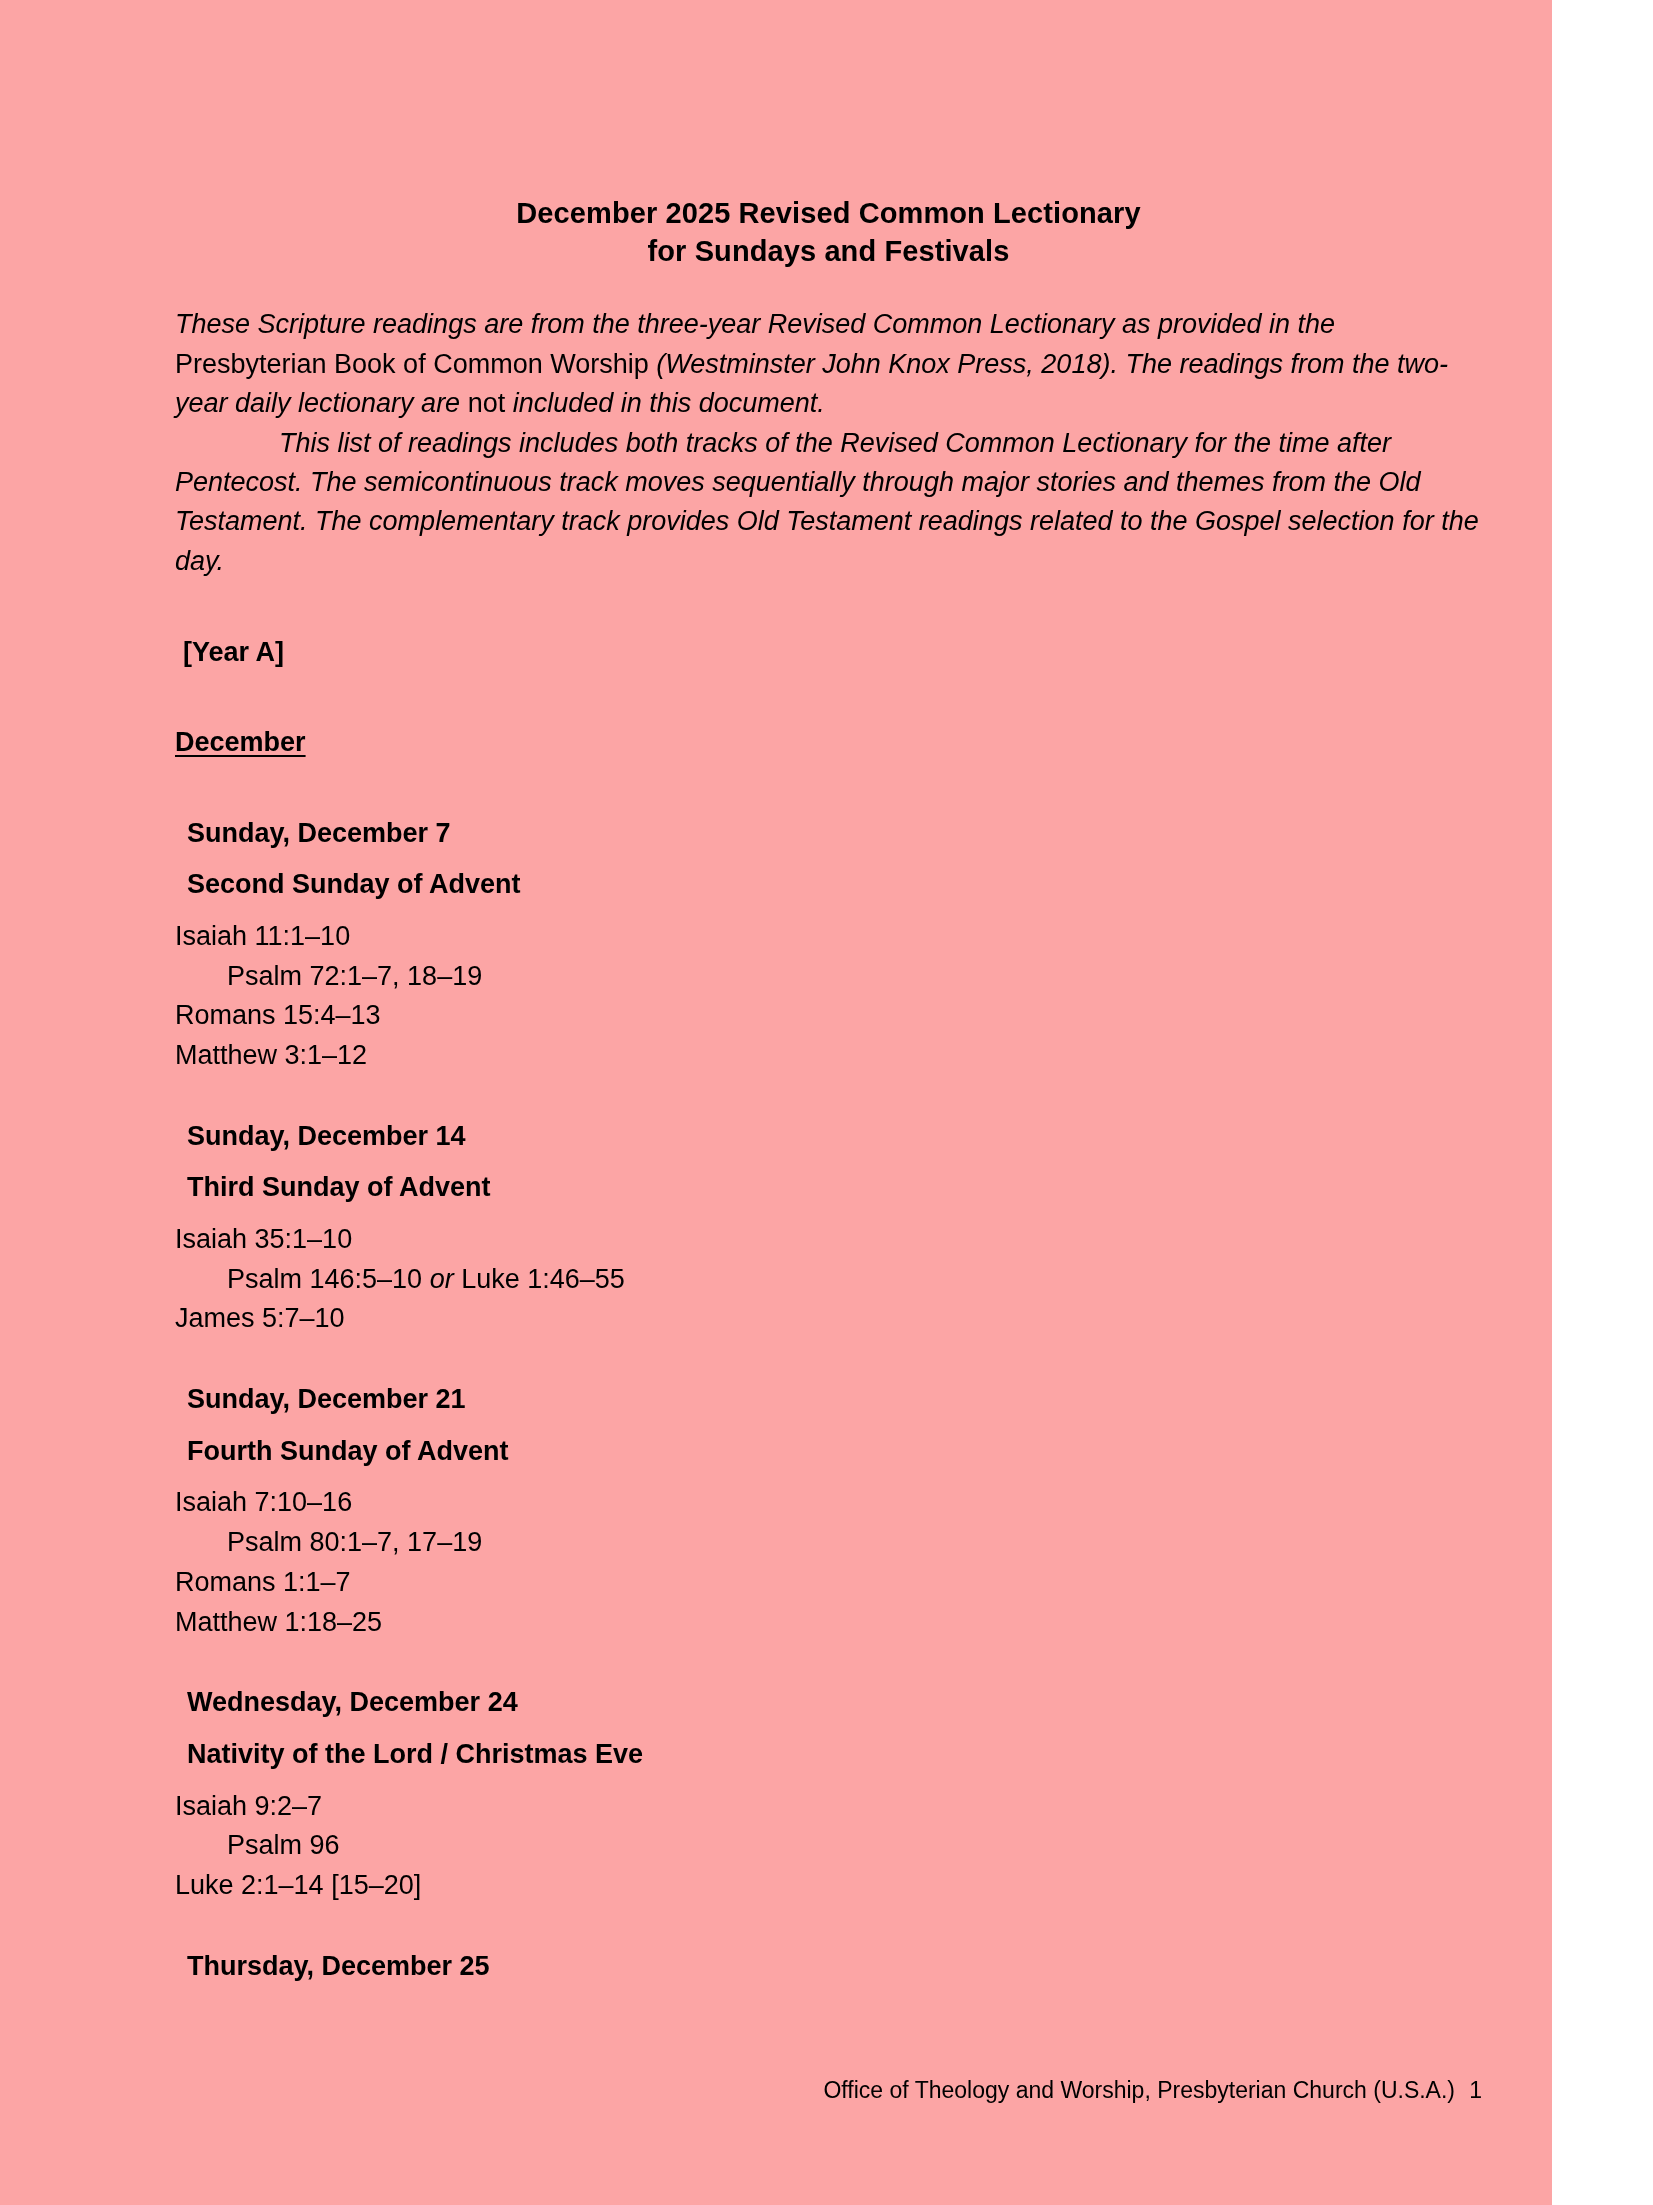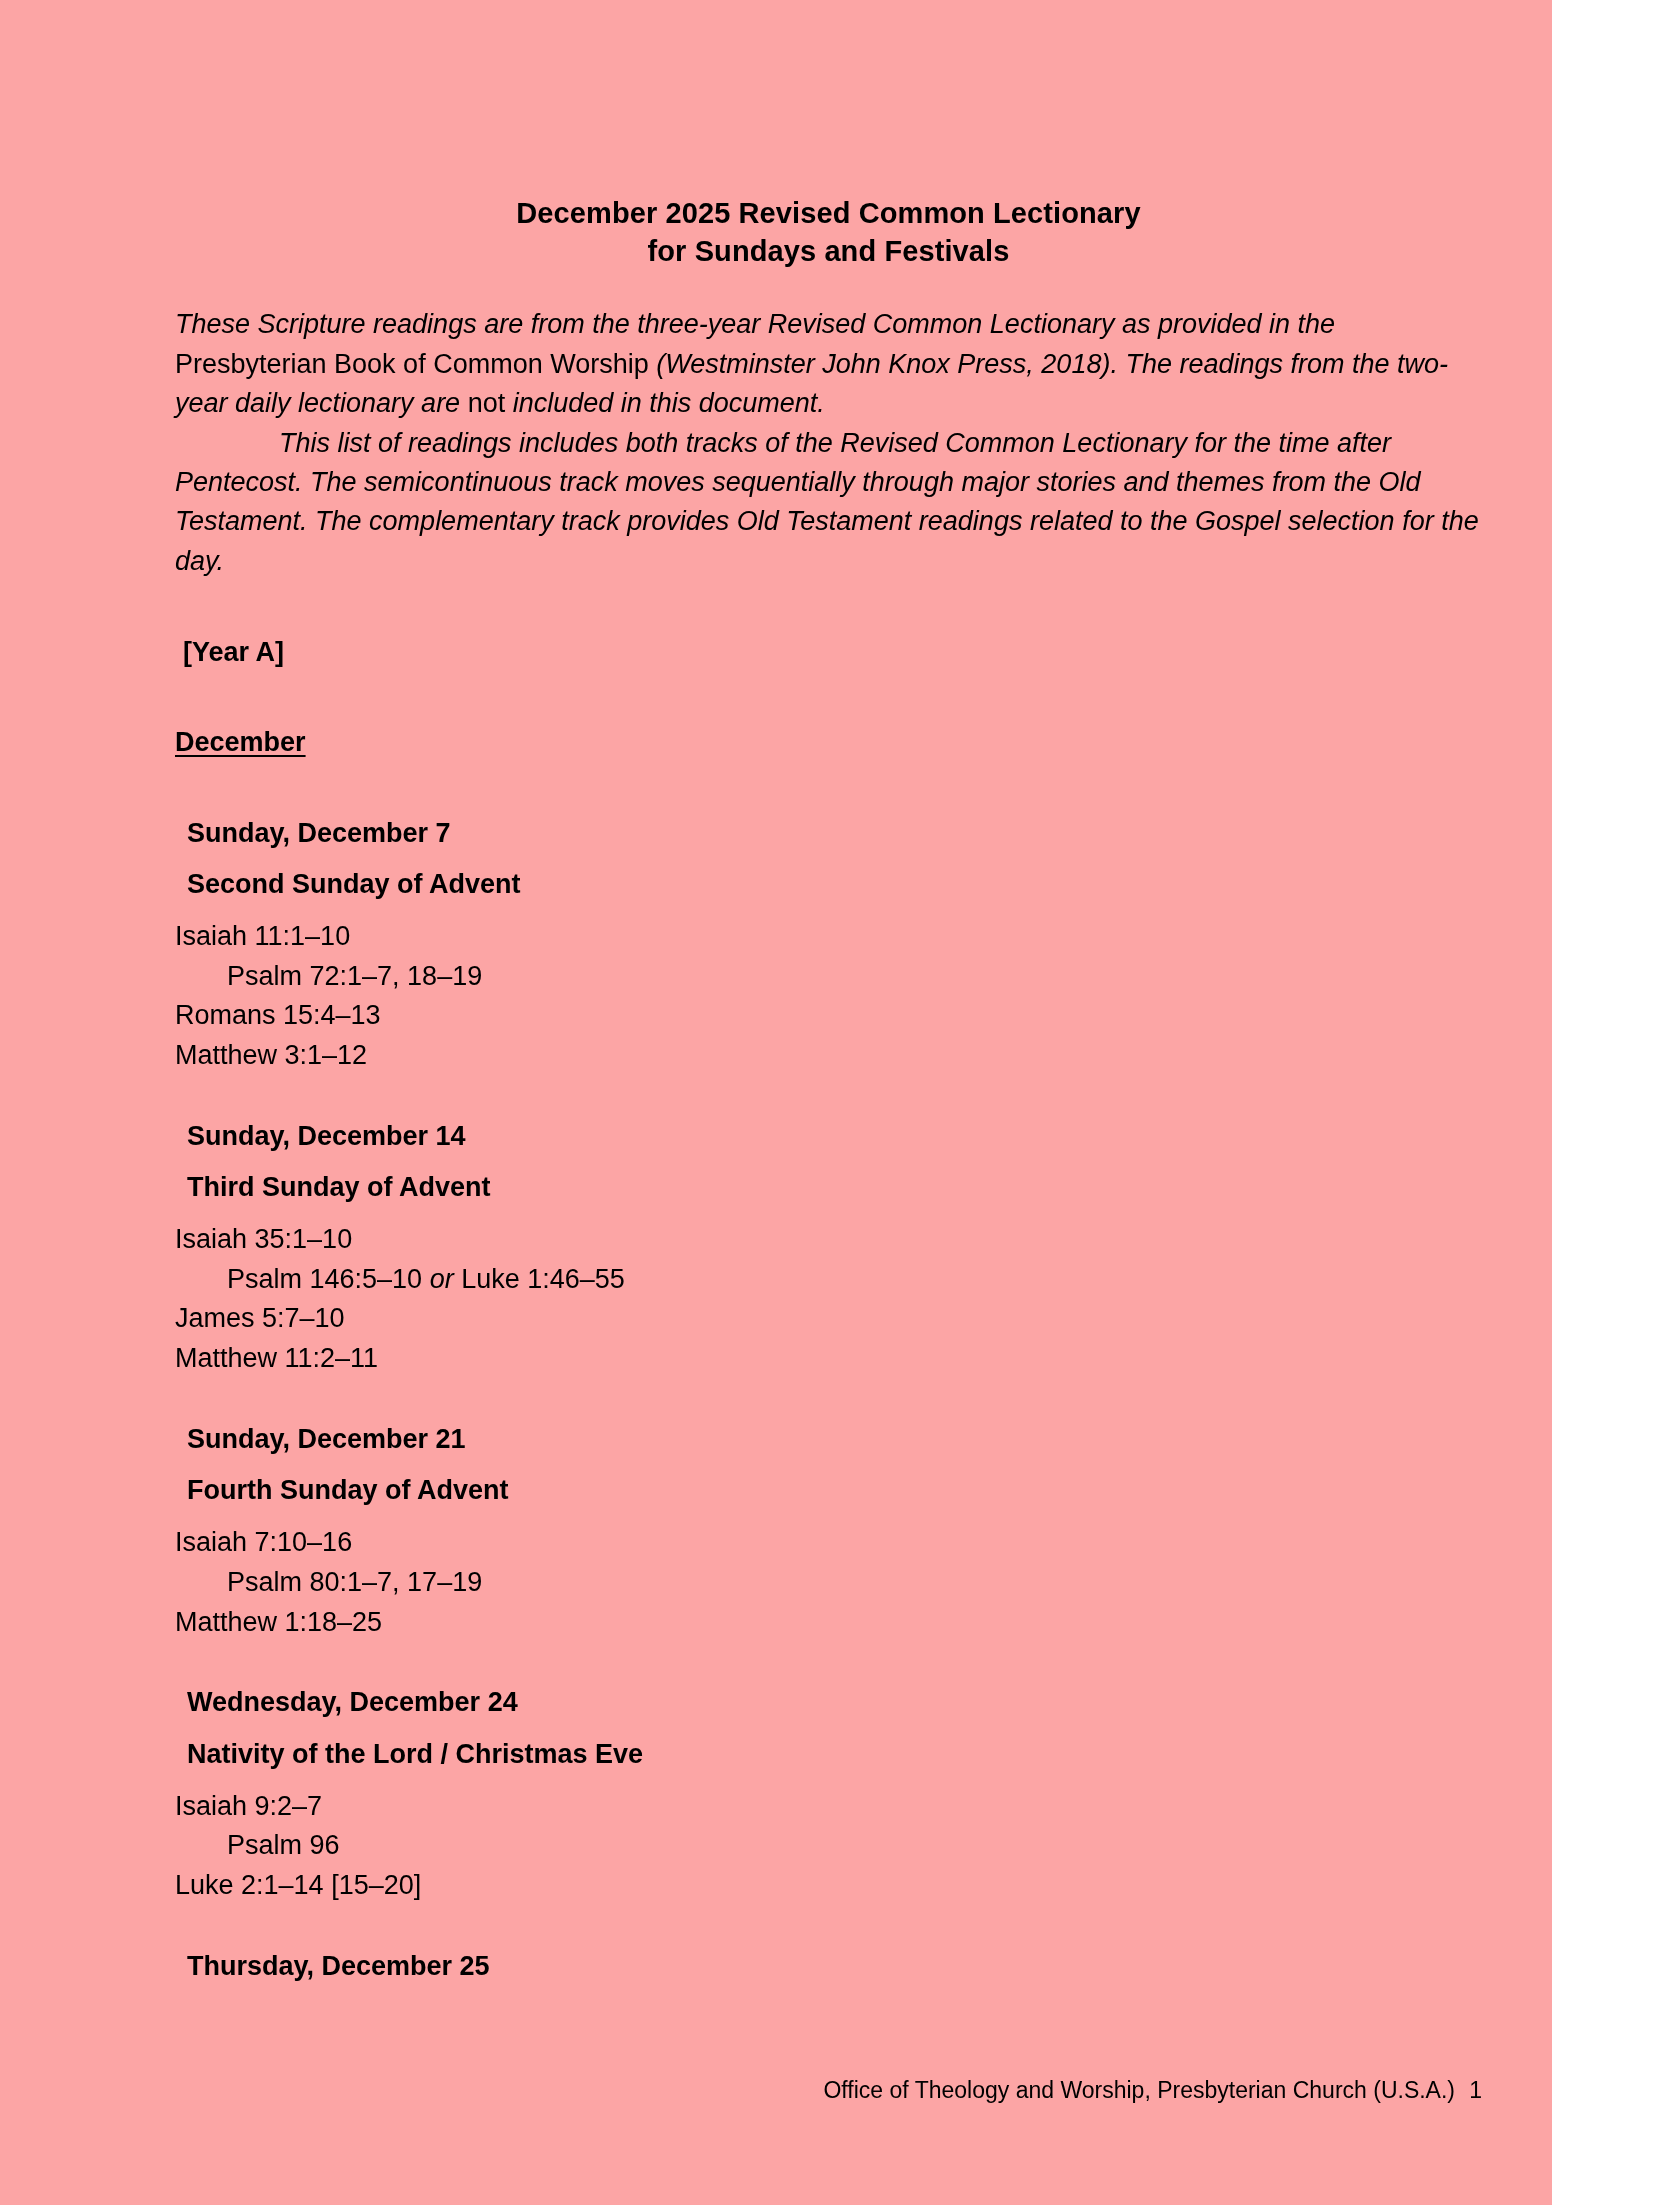--- a/index.html
+++ b/index.html
@@ -157,27 +157,27 @@
           <div class="reading indent">Psalm 72:1–7, 18–19</div>
           <div class="reading">Romans 15:4–13</div>
           <div class="reading">Matthew 3:1–12</div>
         </div>
         <div class="entry">
           <div class="entry-date">Sunday, December 14</div>
           <div class="entry-occasion">Third Sunday of Advent</div>
           <div class="reading">Isaiah 35:1–10</div>
           <div class="reading indent"><span>Psalm 146:5–10 </span><span class="ital">or</span><span> Luke 1:46–55</span></div>
           <div class="reading">James 5:7–10</div>
-          <div class="reading">Matthew 11:2–11</div>
         </div>
         <div class="entry">
           <div class="entry-date">Sunday, December 21</div>
           <div class="entry-occasion">Fourth Sunday of Advent</div>
           <div class="reading">Isaiah 7:10–16</div>
           <div class="reading indent">Psalm 80:1–7, 17–19</div>
+          <div class="reading">Romans 1:1–7</div>
           <div class="reading">Matthew 1:18–25</div>
         </div>
         <div class="entry">
           <div class="entry-date">Wednesday, December 24</div>
           <div class="entry-occasion">Nativity of the Lord / Christmas Eve</div>
           <div class="reading">Isaiah 9:2–7</div>
           <div class="reading indent">Psalm 96</div>
           <div class="reading">Luke 2:1–14 [15–20]</div>
         </div>
         <div class="entry">

